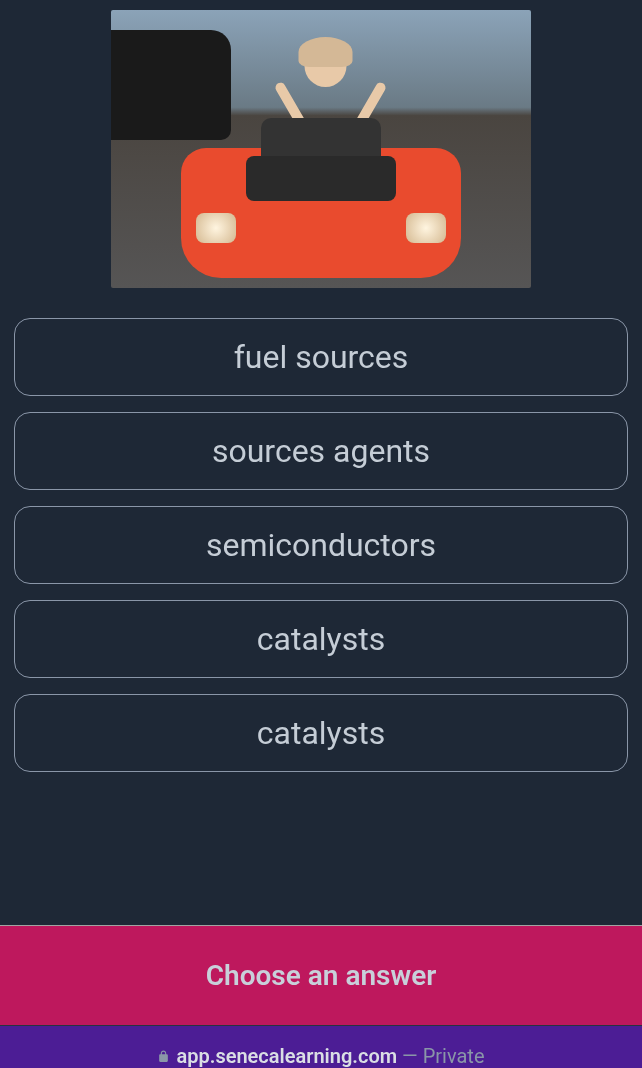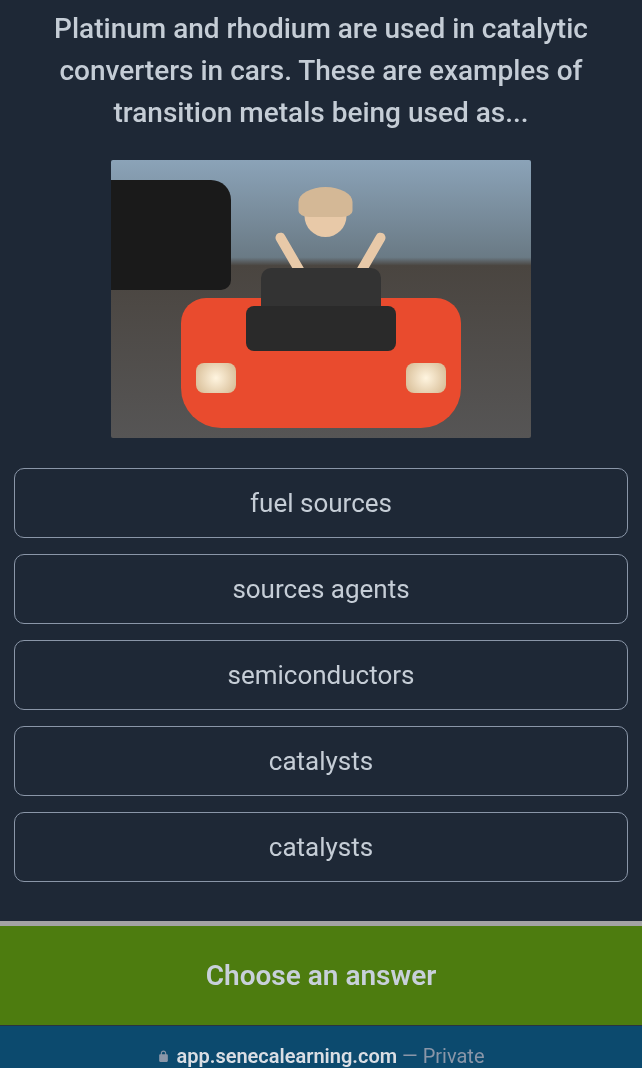--- a/index.html
+++ b/index.html
@@ -125,56 +125,56 @@
       background: #1a1a1a;
       border-radius: 8px 20px 10px 10px;
     }
     .answers-area {
       padding: 0 14px 18px 14px;
       flex: 0 0 auto;
     }
     .answer-option {
       width: 100%;
       border: 1.5px solid #8a96a8;
-      border-radius: 10px;
+      border-radius: 16px;
       background: transparent;
       color: #c5cdd6;
-      font-size: 26px;
+      font-size: 32px;
       font-weight: 400;
       padding: 19px 0;
       margin-bottom: 16px;
       cursor: pointer;
       font-family: inherit;
       text-align: center;
     }
     .answer-option:last-child {
       margin-bottom: 0;
     }
     .spacer {
       flex: 1 1 auto;
     }
     .footer-button-area {
       width: 100%;
-      background-color: #4d7c0f;
-      border-top: 5px solid #a3a3a3;
+      background-color: #be185d;
+      border-top: 1px solid #a3a3a3;
     }
     .choose-answer-button {
       width: 100%;
       background: transparent;
       color: #c8d0da;
       font-size: 28px;
       font-weight: 600;
       padding: 33px 0;
       border: none;
       font-family: inherit;
       cursor: pointer;
     }
     .url-bar {
       width: 100%;
-      background-color: #0c4a6e;
+      background-color: #4c1d95;
       border-top: 1px solid #2a3340;
       padding: 18px 0 0 0;
       text-align: center;
       font-size: 20px;
       color: #888;
     }
     .lock-icon {
       display: inline-block;
       width: 13px;
       height: 13px;
@@ -188,21 +188,20 @@
       font-weight: 600;
     }
     .url-private {
       color: #8a96a8;
     }
   </style>
 </head>
 <body>
 
 <div class="question-area">
-  <div class="question-text">Platinum and rhodium are used in catalytic converters in cars. These are examples of transition metals being used as...</div>
   <div class="image-container">
     <div class="image-placeholder">
       <div class="dark-car"></div>
       <div class="person">
         <div class="arm-left"></div>
         <div class="arm-right"></div>
         <div class="head">
             <div class="hair"></div>
           </div>
       </div>

